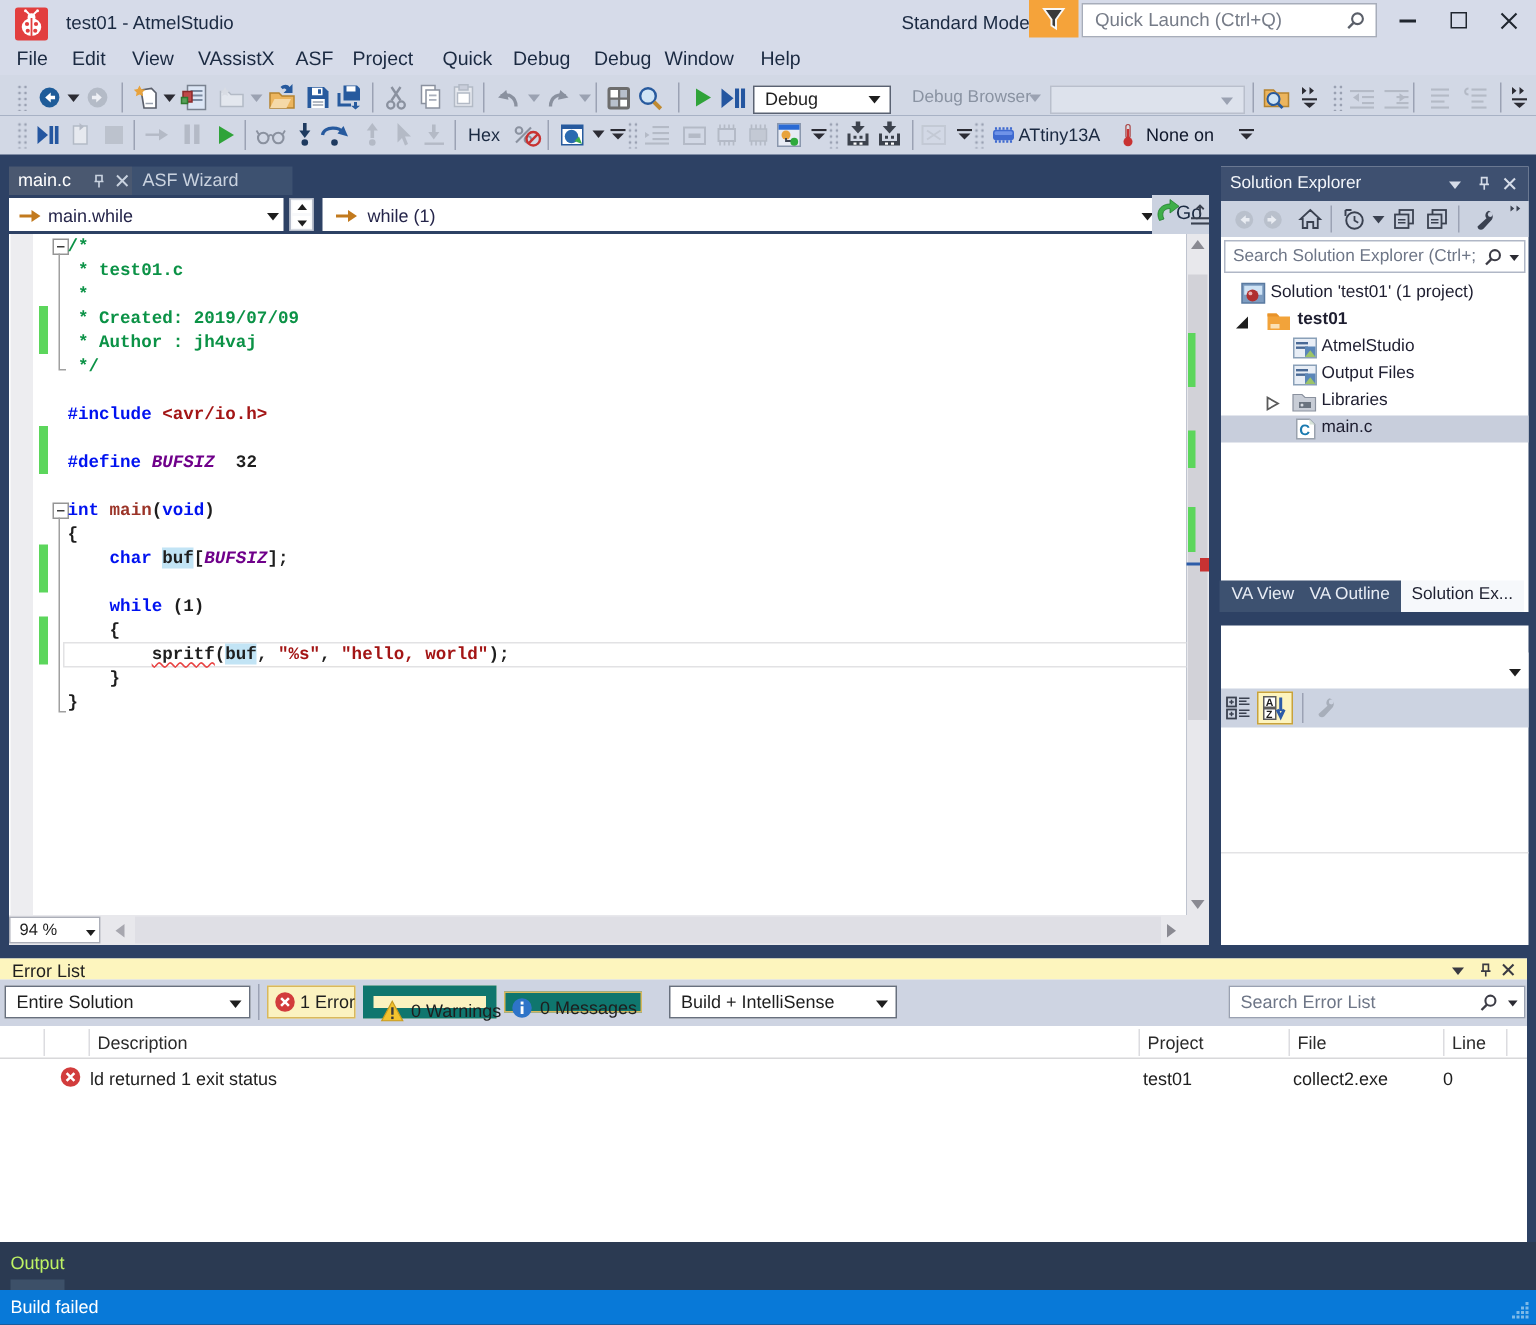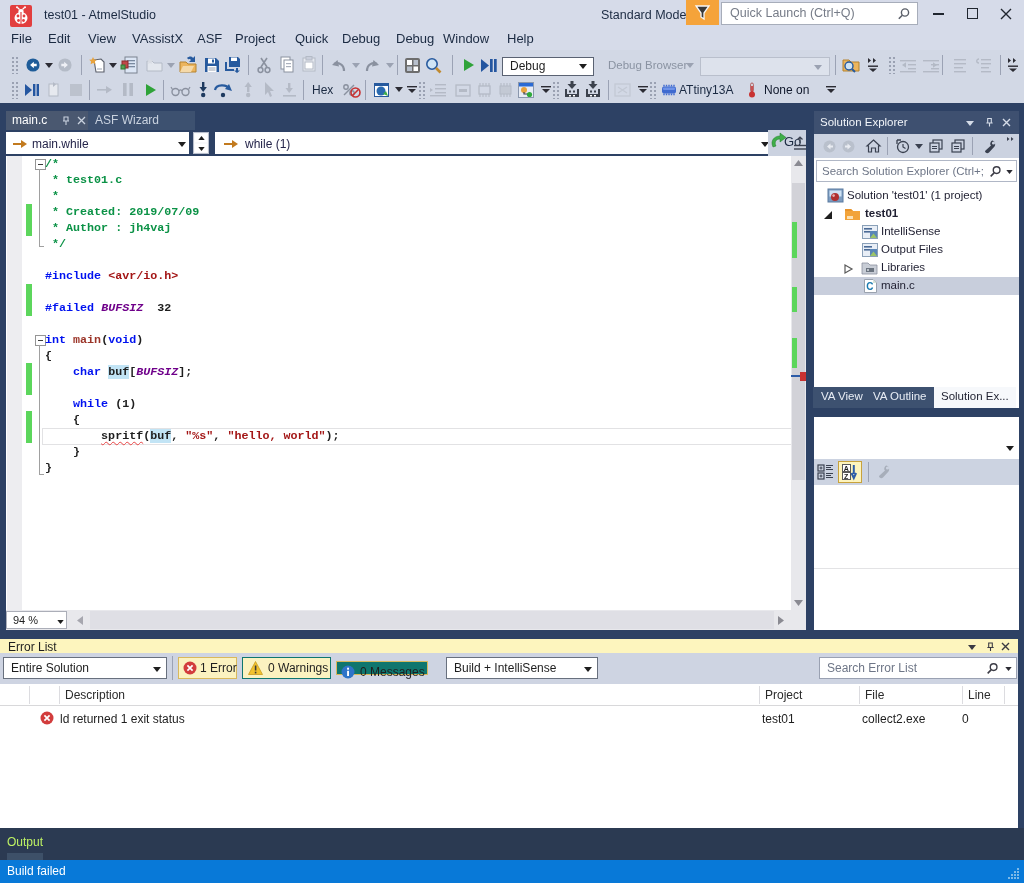--- a/index.html
+++ b/index.html
@@ -473,21 +473,21 @@
   <div class="a" id="code" style="left:39px;top:0;font-family:'Liberation Mono',monospace;font-size:11.7px;line-height:16px;color:#1e1e1e;font-weight:bold">
       <div class="cl c">/*</div>
       <div class="cl c"> * test01.c</div>
       <div class="cl c"> *</div>
       <div class="cl c"> * Created: 2019/07/09</div>
       <div class="cl c"> * Author : jh4vaj</div>
       <div class="cl c"> */</div>
       <div class="cl">&nbsp;</div>
       <div class="cl"><span class="k">#include</span> <span class="s">&lt;avr/io.h&gt;</span></div>
       <div class="cl">&nbsp;</div>
-      <div class="cl"><span class="k">#failed</span> <span class="m">BUFSIZ</span>  32</div>
+      <div class="cl"><span class="k">#define</span> <span class="m">BUFSIZ</span>  32</div>
       <div class="cl">&nbsp;</div>
       <div class="cl"><span class="k">int</span> <span class="f">main</span>(<span class="k">void</span>)</div>
       <div class="cl">{</div>
       <div class="cl">    <span class="k">char</span> <span class="hl">buf</span>[<span class="m">BUFSIZ</span>];</div>
       <div class="cl">&nbsp;</div>
       <div class="cl">    <span class="k">while</span> (1)</div>
       <div class="cl">    {</div>
       <div class="cl">        <span class="sq">spritf</span>(<span class="hl">buf</span>, <span class="s">"%s"</span>, <span class="s">"hello, world"</span>);</div>
       <div class="cl">    }</div>
       <div class="cl">}</div>
@@ -618,21 +618,21 @@
       <span style="left:51px;font-weight:bold">test01</span>
     </div>
     <div class="trow" style="top:40px">
       <svg width="16" height="14" viewBox="0 0 16 14" style="left:48px;top:2px">
           <rect x="0.5" y="0.5" width="15" height="13" fill="#e8eef6" stroke="#8aa0b8"></rect>
           <rect x="2" y="3" width="8" height="1.6" fill="#4a6a96"></rect>
           <rect x="2" y="6" width="8" height="1.6" fill="#4a6a96"></rect>
           <path d="M8 6 L15 6 L15 13 L8 13 Z" fill="#5a86b8"></path>
           <path d="M8 13 L11.5 8.5 L15 13 Z" fill="#9cc468"></path>
         </svg>
-      <span style="left:67px">IntelliSense</span>
+      <span style="left:67px">AtmelStudio</span>
     </div>
     <div class="trow" style="top:58px">
       <svg width="16" height="14" viewBox="0 0 16 14" style="left:48px;top:2px">
           <rect x="0.5" y="0.5" width="15" height="13" fill="#e8eef6" stroke="#8aa0b8"></rect>
           <rect x="2" y="3" width="8" height="1.6" fill="#4a6a96"></rect>
           <rect x="2" y="6" width="8" height="1.6" fill="#4a6a96"></rect>
           <path d="M8 6 L15 6 L15 13 L8 13 Z" fill="#5a86b8"></path>
           <path d="M8 13 L11.5 8.5 L15 13 Z" fill="#9cc468"></path>
         </svg>
       <span style="left:67px">Output Files</span>
@@ -719,21 +719,21 @@
         </svg>
     </div>
     <div class="a" style="left:172px;top:3px;width:1px;height:24px;background:#9ba2b4"></div>
     <div class="a" style="left:178px;top:4px;width:59px;height:22px;background:#fbf2c0;border:1px solid #d9b85c;box-sizing:border-box">
       <svg width="14" height="14" viewBox="0 0 14 14" style="left:4px;top:3px">
           <circle cx="7" cy="7" r="6.5" fill="#d23c3c"></circle>
           <path d="M4.4 4.4 L9.6 9.6 M9.6 4.4 L4.4 9.6" stroke="#fff" stroke-width="1.7"></path>
         </svg>
       <div class="a" style="left:21px;top:3px;font-size:12px;color:#1e1e1e">1 Error</div>
     </div>
-    <div class="a" style="left:242px;top:4px;width:89px;height:22px;background:#fbf2c0;border:1px solid #0f766e;box-sizing:border-box">
+    <div class="a" style="left:242px;top:4px;width:89px;height:22px;background:#fbf2c0;border:7px solid #0f766e;box-sizing:border-box">
       <svg width="15" height="14" viewBox="0 0 15 14" style="left:5px;top:3px">
           <path d="M7.5 0.5 L14.5 13.5 L0.5 13.5 Z" fill="#f2c22e" stroke="#c89a1e" stroke-width="0.8"></path>
           <rect x="6.8" y="4.5" width="1.6" height="5" fill="#3a3a3a"></rect>
           <rect x="6.8" y="10.7" width="1.6" height="1.7" fill="#3a3a3a"></rect>
         </svg>
       <div class="a" style="left:25px;top:3px;font-size:12px;color:#1e1e1e">0 Warnings</div>
     </div>
     <div class="a" style="left:336px;top:8px;width:92px;height:14px;background:#0f766e;border:1px solid #d9b85c;box-sizing:border-box">
       <svg width="14" height="14" viewBox="0 0 14 14" style="left:4px;top:3px">
           <circle cx="7" cy="7" r="6.5" fill="#2e74c8"></circle>

